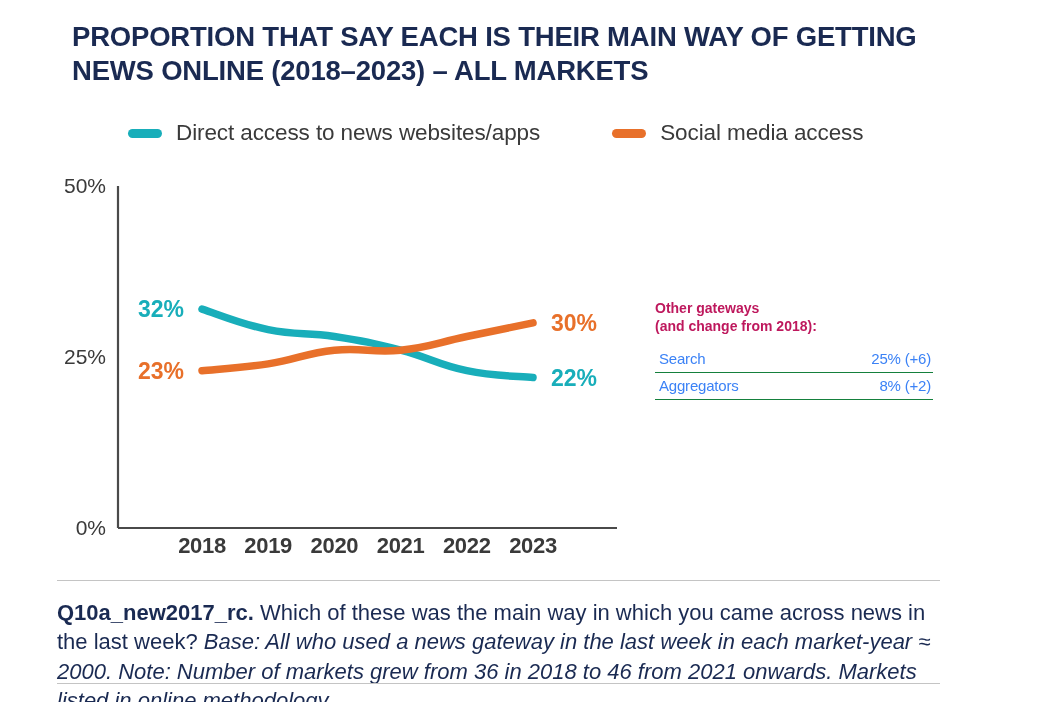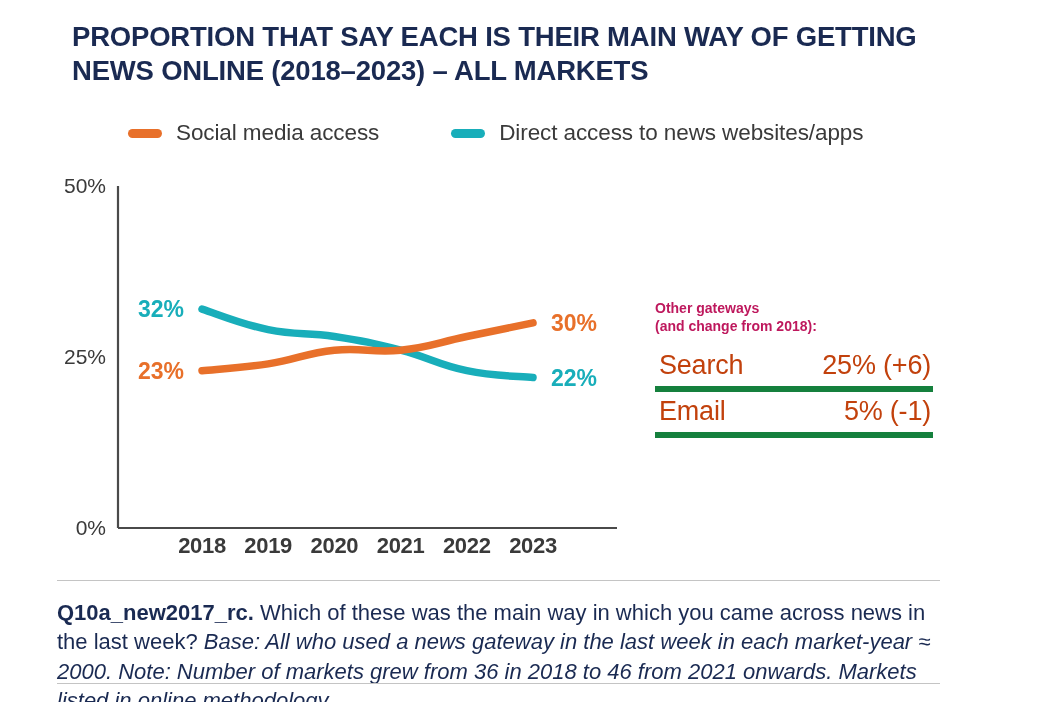--- a/index.html
+++ b/index.html
@@ -90,24 +90,24 @@
     font-weight: bold;
     line-height: 1.25;
     color: #be185d;
     white-space: pre-line;
     margin-bottom: 11px;
   }
   .gw-row {
     display: flex;
     align-items: baseline;
     justify-content: space-between;
-    border-bottom: 6px solid #15803d;
+    border-bottom: 1px solid #15803d;
     padding: 4px 2px 5px 4px;
-    font-size: 27px;
-    color: #c2410c;
+    font-size: 15px;
+    color: #3b82f6;
   }
   .gw-row:first-of-type {
     border-top: none;
   }
   .gw-name { letter-spacing: -0.2px; }
   .gw-value { letter-spacing: -0.2px; }
 
   .divider {
     position: absolute;
     left: 57px;
@@ -136,26 +136,26 @@
     font-style: normal;
   }
 </style>
 </head>
 <body>
 
 <div id="chart-title">PROPORTION THAT SAY EACH IS THEIR MAIN WAY OF GETTING NEWS ONLINE (2018–2023) – ALL MARKETS</div>
 
 <div id="legend">
   <div class="legend-item">
+    <span class="legend-swatch" style="background: rgb(24, 174, 186);"></span>
+    <span class="legend-label">Direct access to news websites/apps</span>
+  </div>
+  <div class="legend-item">
     <span class="legend-swatch" style="background: rgb(232, 112, 42);"></span>
     <span class="legend-label">Social media access</span>
-  </div>
-  <div class="legend-item">
-    <span class="legend-swatch" style="background: rgb(24, 174, 186);"></span>
-    <span class="legend-label">Direct access to news websites/apps</span>
   </div>
 </div>
 
 <div id="plot-wrap">
   <svg id="plot-svg" width="660" height="580" viewBox="0 0 660 580">
     <g id="y-axis-group">
         <line x1="118" y1="186" x2="118" y2="528" stroke="#4a4a4a" stroke-width="2.2"></line>
         <text x="106" y="535" text-anchor="end" class="axis-tick-label">0%</text>
         <text x="106" y="364" text-anchor="end" class="axis-tick-label">25%</text>
         <text x="106" y="193" text-anchor="end" class="axis-tick-label">50%</text>
@@ -184,22 +184,22 @@
 
 <div id="gateways">
   <div id="gateways-heading">Other gateways
 (and change from 2018):</div>
   <div id="gateways-rows">
       <div class="gw-row">
         <span class="gw-name">Search</span>
         <span class="gw-value">25% (+6)</span>
       </div>
       <div class="gw-row">
-        <span class="gw-name">Email</span>
-        <span class="gw-value">5% (-1)</span>
+        <span class="gw-name">Aggregators</span>
+        <span class="gw-value">8% (+2)</span>
       </div>
     </div>
 </div>
 
 <div class="divider" id="divider-top"></div>
 
 <div id="footnote">
   <span class="fn-q">Q10a_new2017_rc.</span><span class="fn-lead"> Which of these was the main way in which you came across news in the last week?</span><span> Base: All who used a news gateway in the last week in each market-year ≈ 2000. Note: Number of markets grew from 36 in 2018 to 46 from 2021 onwards. Markets listed in online methodology.</span>
 </div>
 

